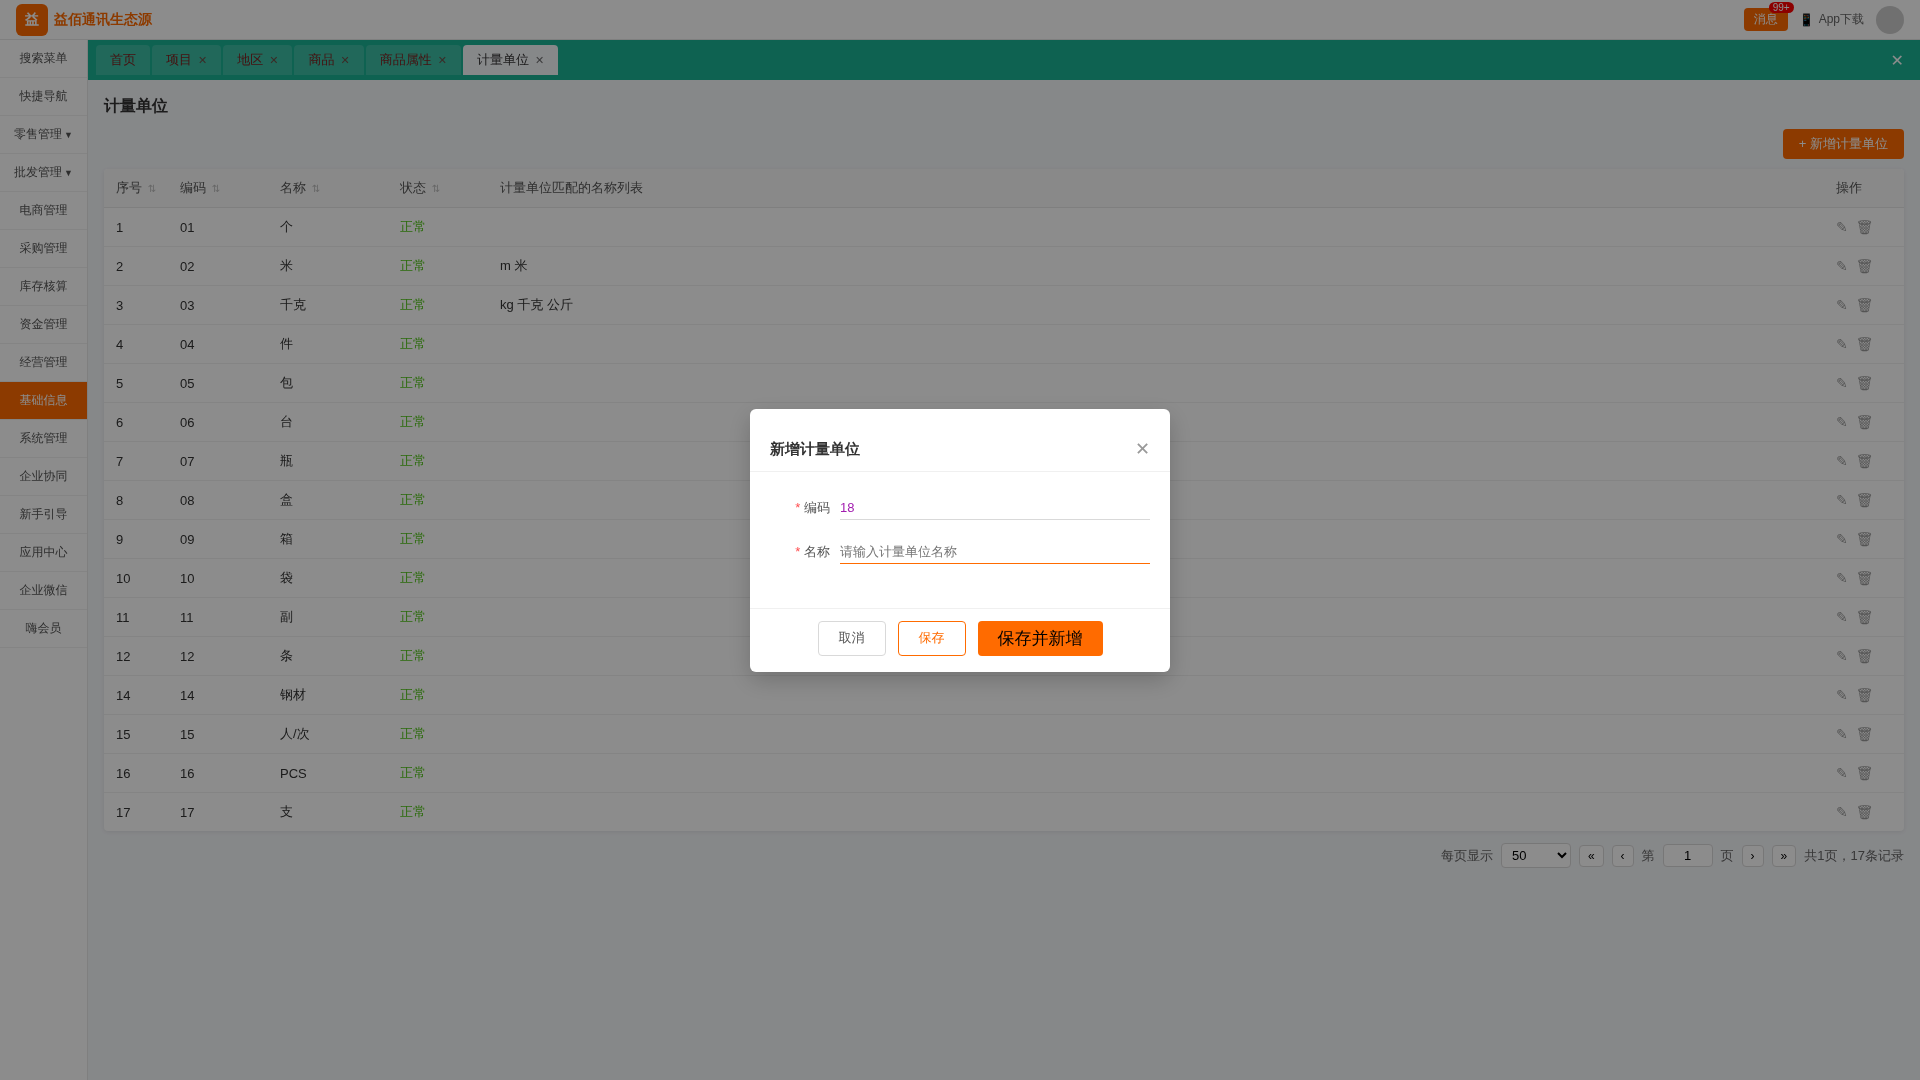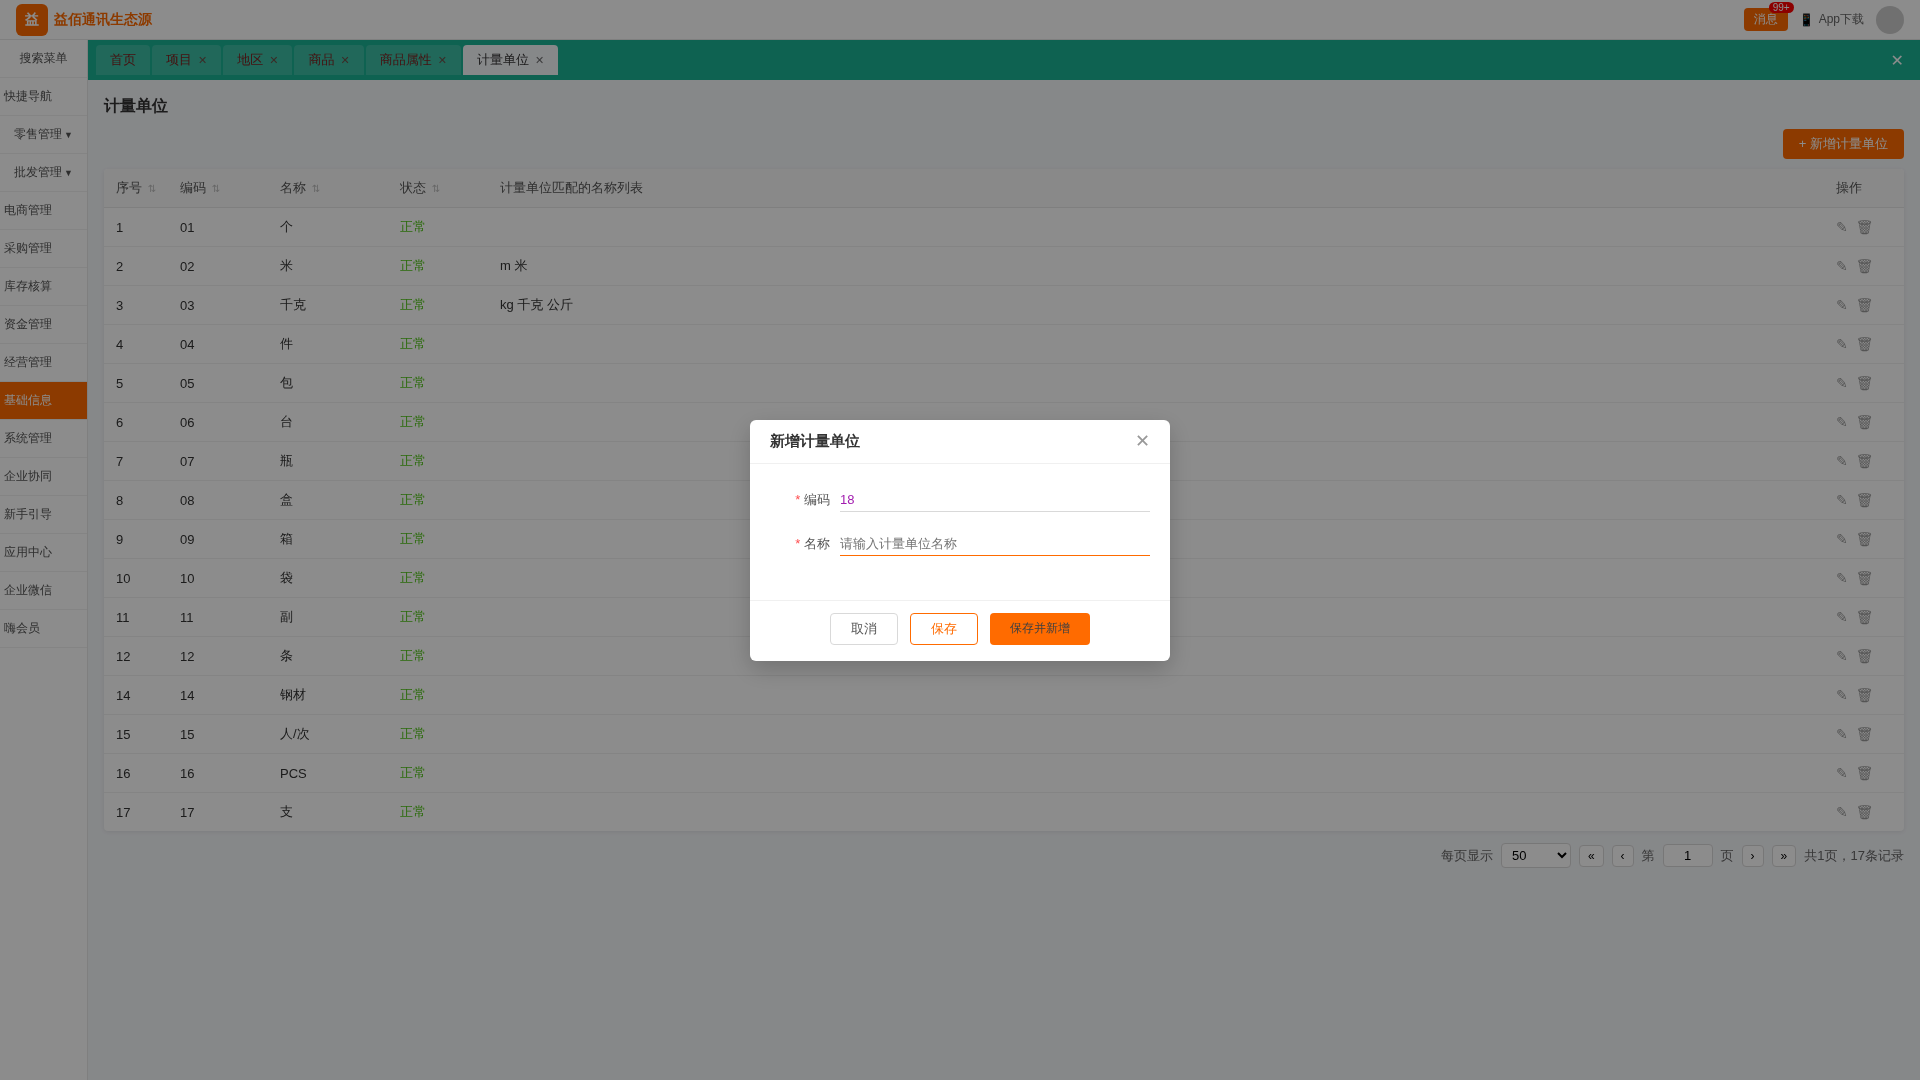--- a/index.html
+++ b/index.html
@@ -16,21 +16,21 @@
     .badge { background: red; color: white; border-radius: 8px; padding: 0 4px; font-size: 10px; position: absolute; top: -6px; right: -6px; text-align: center; }
     .app-download { display: flex; align-items: center; gap: 4px; color: #666; font-size: 12px; cursor: pointer; }
     .avatar { width: 28px; height: 28px; background: #ccc; border-radius: 50%; }
 
     
     .main-layout { display: flex; flex: 1; overflow: hidden; }
 
     
     .sidebar { width: 88px; background: #fff; border-right: 1px solid #e8e8e8; display: flex; flex-direction: column; overflow-y: auto; }
     .sidebar-search { padding: 10px 8px; font-size: 12px; text-align: center; color: #555; cursor: pointer; border-bottom: 1px solid #f0f0f0; }
-    .sidebar-item { padding: 10px 4px; font-size: 12px; color: #555; cursor: pointer; border-bottom: 1px solid #f0f0f0; font-family: Liberation Serif, serif; }
+    .sidebar-item { padding: 10px 4px; text-align: center; font-size: 12px; color: #555; cursor: pointer; border-bottom: 1px solid #f0f0f0; font-family: Liberation Serif, serif; }
     .sidebar-item.active { background: #ff6b00; color: white; }
     .sidebar-item-with-arrow { display: flex; align-items: center; justify-content: center; gap: 2px; }
 
     
     .content-area { flex: 1; display: flex; flex-direction: column; overflow: hidden; }
 
     
     .tabbar { height: 40px; background: #1ab394; display: flex; align-items: center; padding: 0 8px; gap: 2px; }
     .tab { height: 30px; padding: 0 14px; border-radius: 4px 4px 0 0; display: flex; align-items: center; gap: 6px; font-size: 13px; cursor: pointer; color: #7f1d1d; background: rgba(255,255,255,0.15); }
     .tab.active { background: #f5f7fa; color: #333; }
@@ -56,32 +56,32 @@
 
     
     .pagination { display: flex; align-items: center; justify-content: flex-end; gap: 8px; padding: 12px 0; font-size: 13px; color: #666; }
     .pagination-btn { background: white; border: 1px solid #d9d9d9; padding: 3px 8px; border-radius: 4px; cursor: pointer; font-size: 12px; }
     .pagination-input { width: 50px; border: 1px solid #d9d9d9; border-radius: 4px; padding: 3px 6px; text-align: center; font-size: 13px; }
     .page-size-select { border: 1px solid #d9d9d9; border-radius: 4px; padding: 3px 20px 3px 6px; font-size: 13px; background: white; cursor: pointer; }
 
     
     .modal-overlay { position: fixed; top: 0; left: 0; right: 0; bottom: 0; background: rgba(0,0,0,0.45); z-index: 100; display: flex; align-items: center; justify-content: center; }
     .modal { background: white; border-radius: 6px; width: 420px; box-shadow: 0 8px 24px rgba(0,0,0,0.2); }
-    .modal-header { padding: 12px 20px 12px; border-bottom: 1px solid #f0f0f0; display: flex; align-items: center; justify-content: space-between; }
+    .modal-header { padding: 31px 20px 12px; border-bottom: 1px solid #f0f0f0; display: flex; align-items: center; justify-content: space-between; }
     .modal-title { font-size: 15px; font-weight: bold; color: #333; }
     .modal-close { background: none; border: none; font-size: 18px; cursor: pointer; color: #999; line-height: 1; }
     .modal-body { padding: 24px 20px; }
     .form-row { display: flex; align-items: center; margin-bottom: 20px; }
     .form-label { width: 60px; text-align: right; font-size: 13px; color: #555; margin-right: 10px; flex-shrink: 0; }
     .form-input { flex: 1; border: none; border-bottom: 1px solid #d9d9d9; padding: 4px 0; font-size: 13px; outline: none; color: #a21caf; }
     .form-input.active-field { border-bottom-color: #ff6b00; }
     .modal-footer { padding: 12px 20px 16px; display: flex; justify-content: center; gap: 12px; border-top: 1px solid #f0f0f0; }
     .btn-cancel { background: white; border: 1px solid #d9d9d9; padding: 6px 20px; border-radius: 4px; cursor: pointer; font-size: 13px; color: #555; }
     .btn-save { background: white; border: 1px solid #ff6b00; color: #ff6b00; padding: 6px 20px; border-radius: 4px; cursor: pointer; font-size: 13px; }
-    .btn-save-new { background: #ff6b00; color: #404040; border: none; padding: 6px 20px; border-radius: 4px; cursor: pointer; font-size: 12px; }
+    .btn-save-new { background: #ff6b00; color: #000000; border: none; padding: 6px 20px; border-radius: 4px; cursor: pointer; font-size: 17px; }
 
     .col-seq { width: 60px; }
     .col-code { width: 100px; }
     .col-name { width: 120px; }
     .col-status { width: 100px; }
     .col-match { flex: 1; }
     .col-action { width: 80px; }
   </style>
 </head>
 <body>

